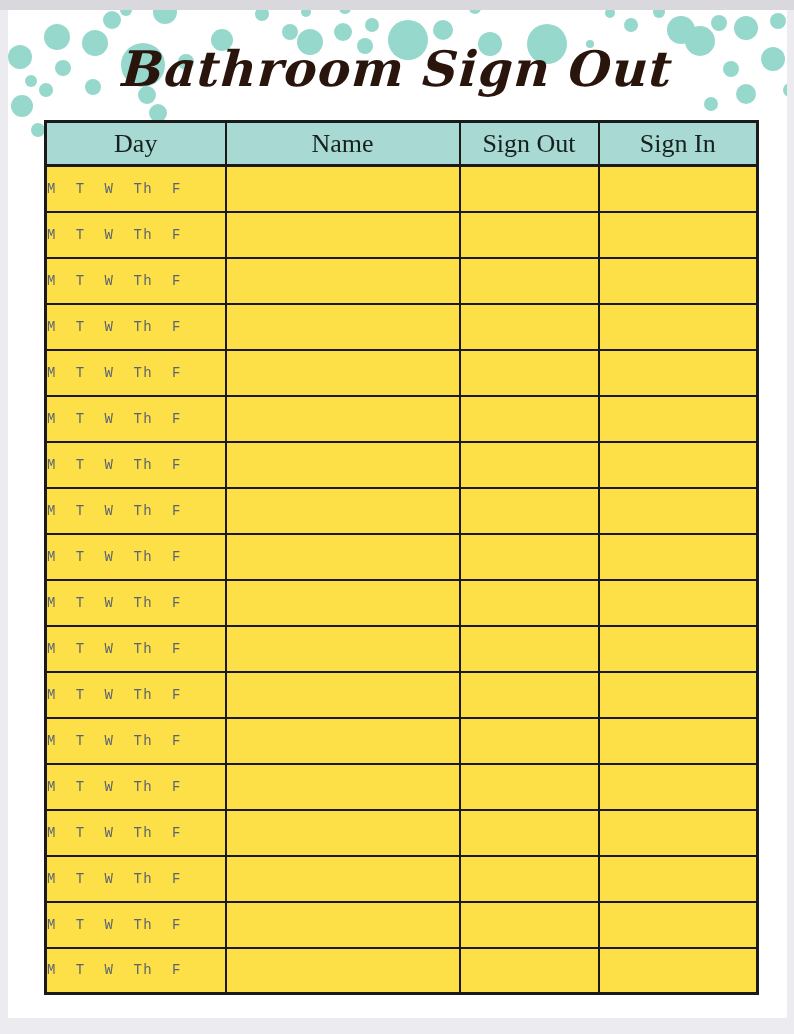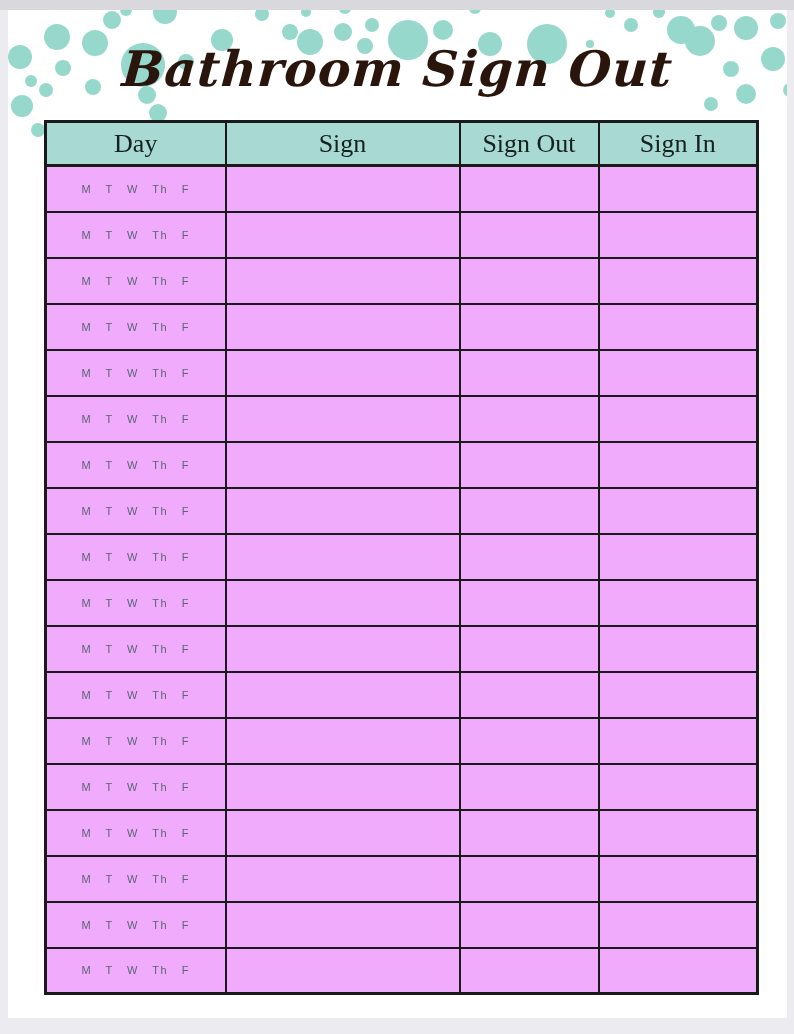--- a/index.html
+++ b/index.html
@@ -55,21 +55,21 @@
     letter-spacing: 1px;
     color: var(--title-text);
     transform: skewX(-4deg);
   }
   table.signout {
     position: absolute;
     left: 36px; top: 110px;
     width: 712px;
     border-collapse: collapse;
     table-layout: fixed;
-    background: #f0abfc;
+    background: #fde047;
     border: 3px solid var(--border);
   }
   col.c-day  { width: 180px; }
   col.c-name { width: 234px; }
   col.c-out  { width: 139px; }
   col.c-in   { width: 159px; }
   thead th {
     height: 44px;
     background: var(--header-bg);
     border: 2px solid var(--border);
@@ -80,23 +80,22 @@
     color: var(--header-text);
     text-align: center;
     vertical-align: middle;
   }
   tbody td {
     height: 46px;
     border: 2px solid var(--border);
     vertical-align: middle;
   }
   tbody td.day {
-    text-align: center;
-    font-family: Liberation Sans, sans-serif;
-    font-size: 11px;
+    font-family: Liberation Mono, monospace;
+    font-size: 14px;
     color: var(--day-text);
     letter-spacing: 1.5px;
     word-spacing: 9px;
   }
 </style>
 </head>
 <body>
 
 <div id="canvas">
   <div class="frame-top"></div>
@@ -152,21 +151,21 @@
     <table class="signout">
       <colgroup>
         <col class="c-day">
           <col class="c-name">
           <col class="c-out">
           <col class="c-in">
       </colgroup>
       <thead>
         <tr>
           <th>Day</th>
-          <th>Sign</th>
+          <th>Name</th>
           <th>Sign Out</th>
           <th>Sign In</th>
         </tr>
       </thead>
       <tbody id="table-body">
           <tr>
             <td class="day">M T W Th F</td>
             <td></td>
             <td></td>
             <td></td>

